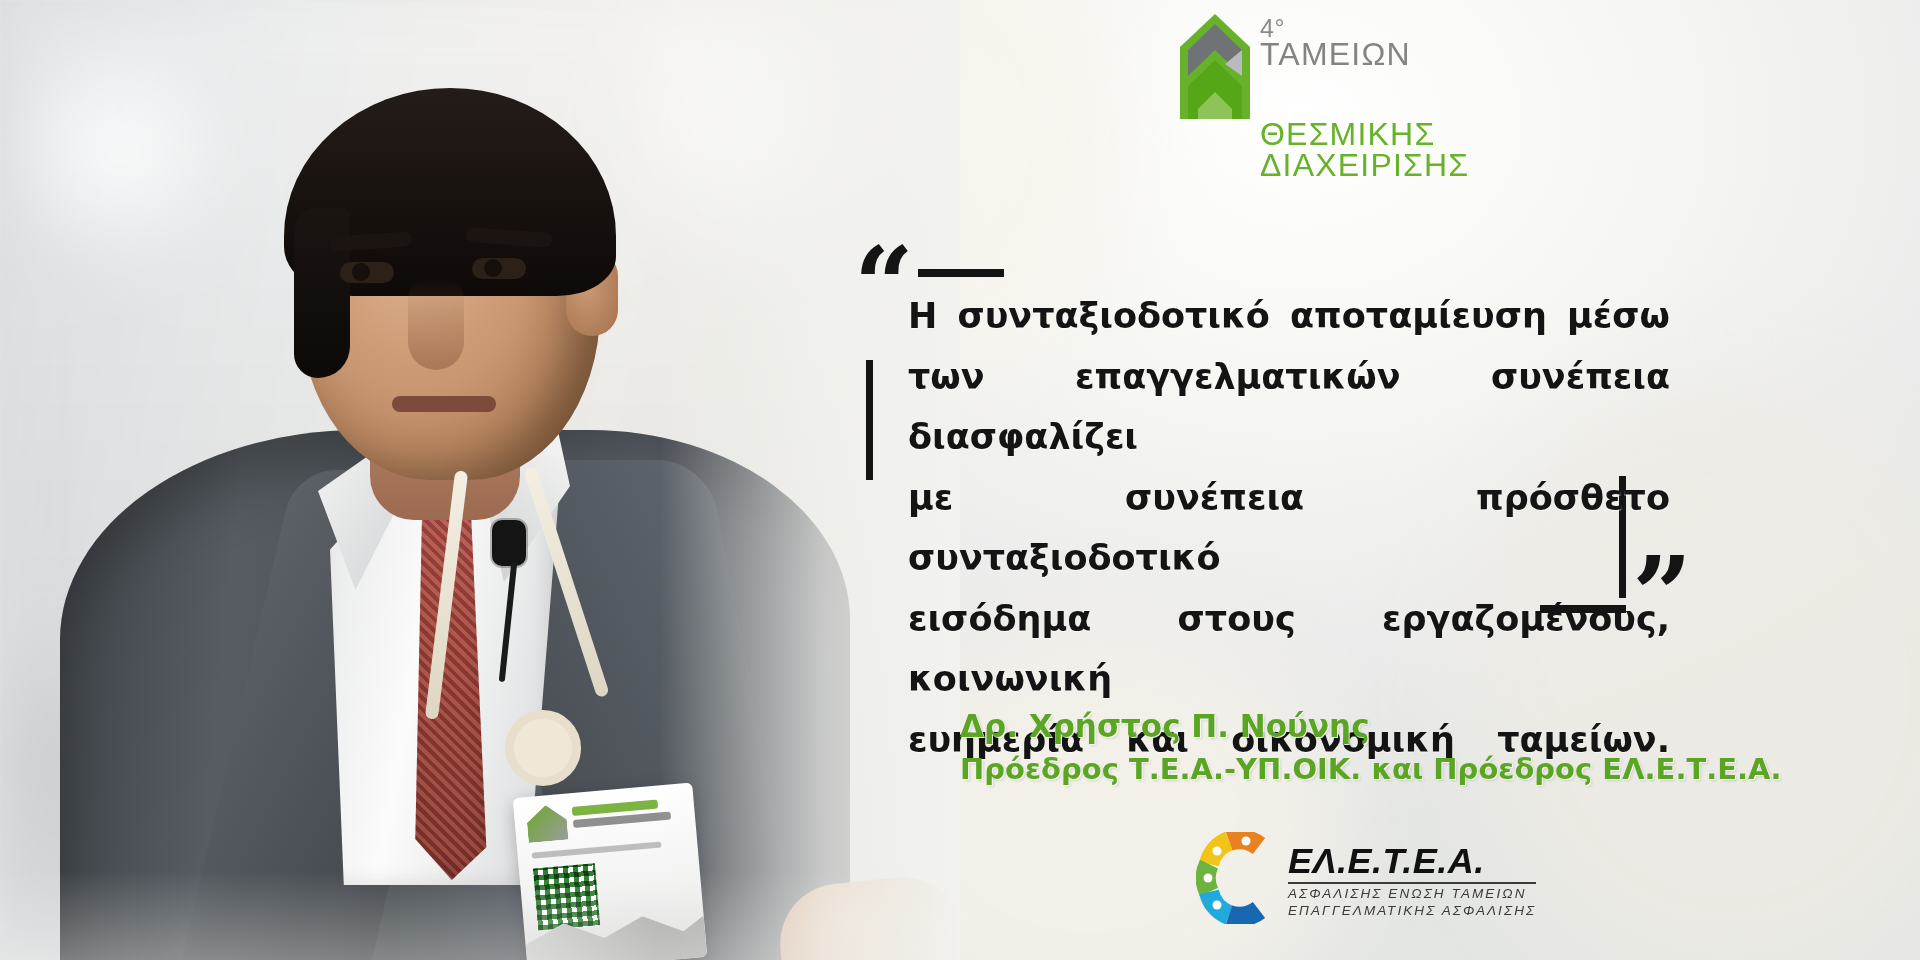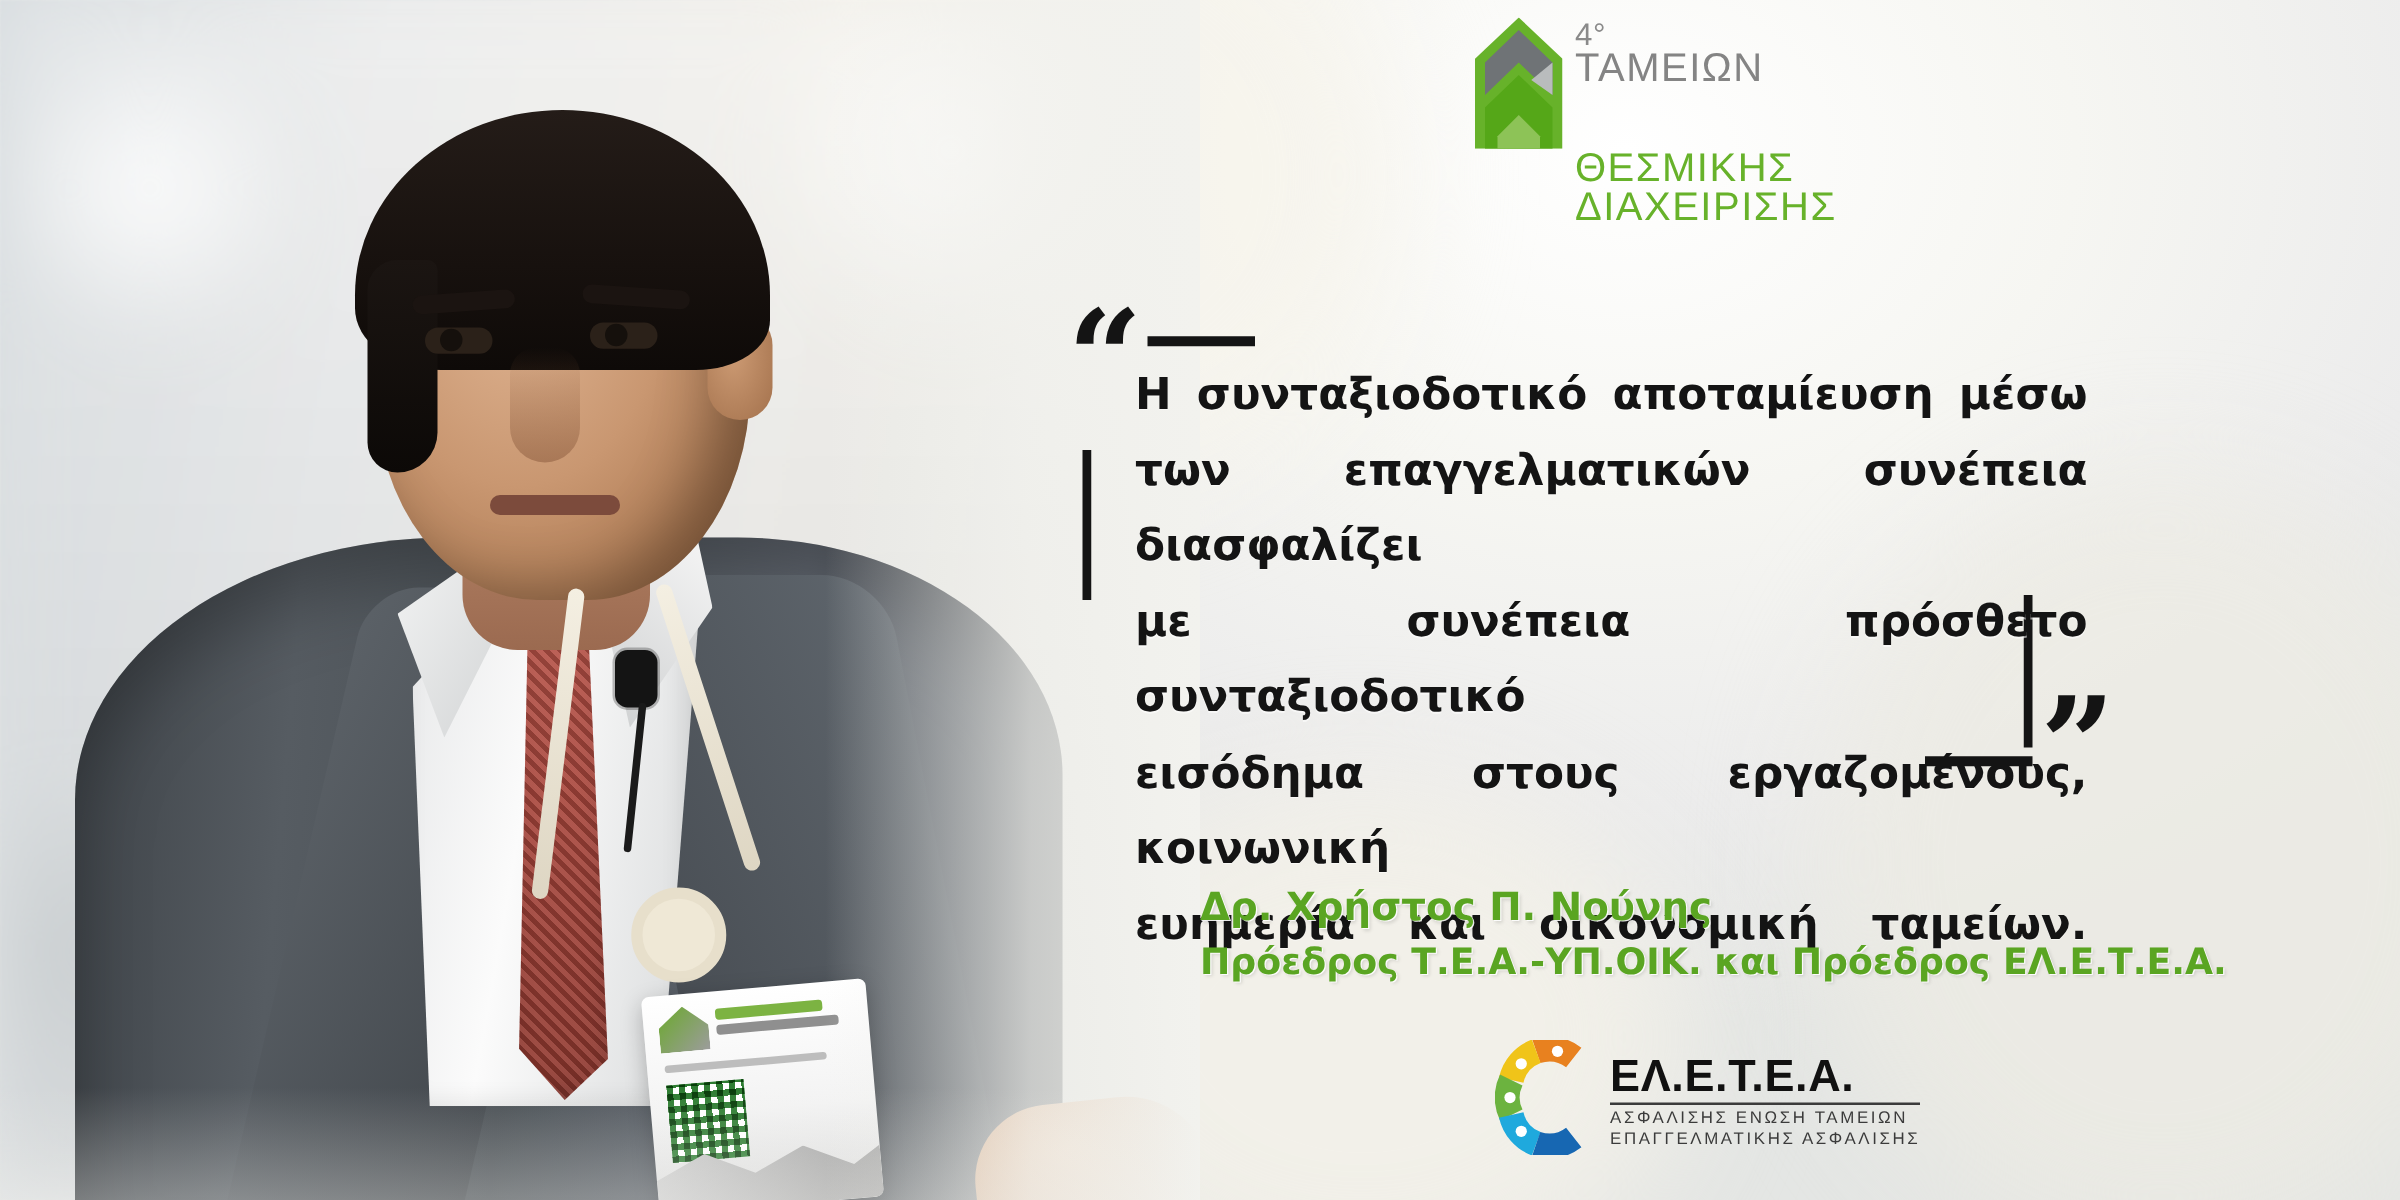--- a/index.html
+++ b/index.html
@@ -286,21 +286,21 @@
     font-size:29px; color:#5aa522; line-height:1.45;
     text-shadow: 1px 1px 0 rgba(255,255,255,.9), 2px 2px 3px rgba(0,0,0,.12);
   }
 
   
   #eletea-logo {
     position:absolute; left:1196px; top:832px;
     display:flex; align-items:center; gap:6px;
   }
   #puzzle-ring { position:relative; width:86px; height:92px; flex:0 0 auto; }
-  .eletea-words { padding-top:6px; }
+  .eletea-words { padding-top:6px;font-style:italic; }
   .eletea-main {
     font-family:"Liberation Sans", sans-serif; font-weight:bold;
     font-size:36px; color:#111; letter-spacing:.5px; line-height:1;
   }
   .eletea-sub1, .eletea-sub2 {
     font-family:"Liberation Sans", sans-serif;
     font-size:13.5px; color:#3b3b3b; letter-spacing:2.1px; line-height:1.25;
   }
   .eletea-rule { width:100%; height:2px; background:#3b3b3b; margin:3px 0 2px; }
 </style>

